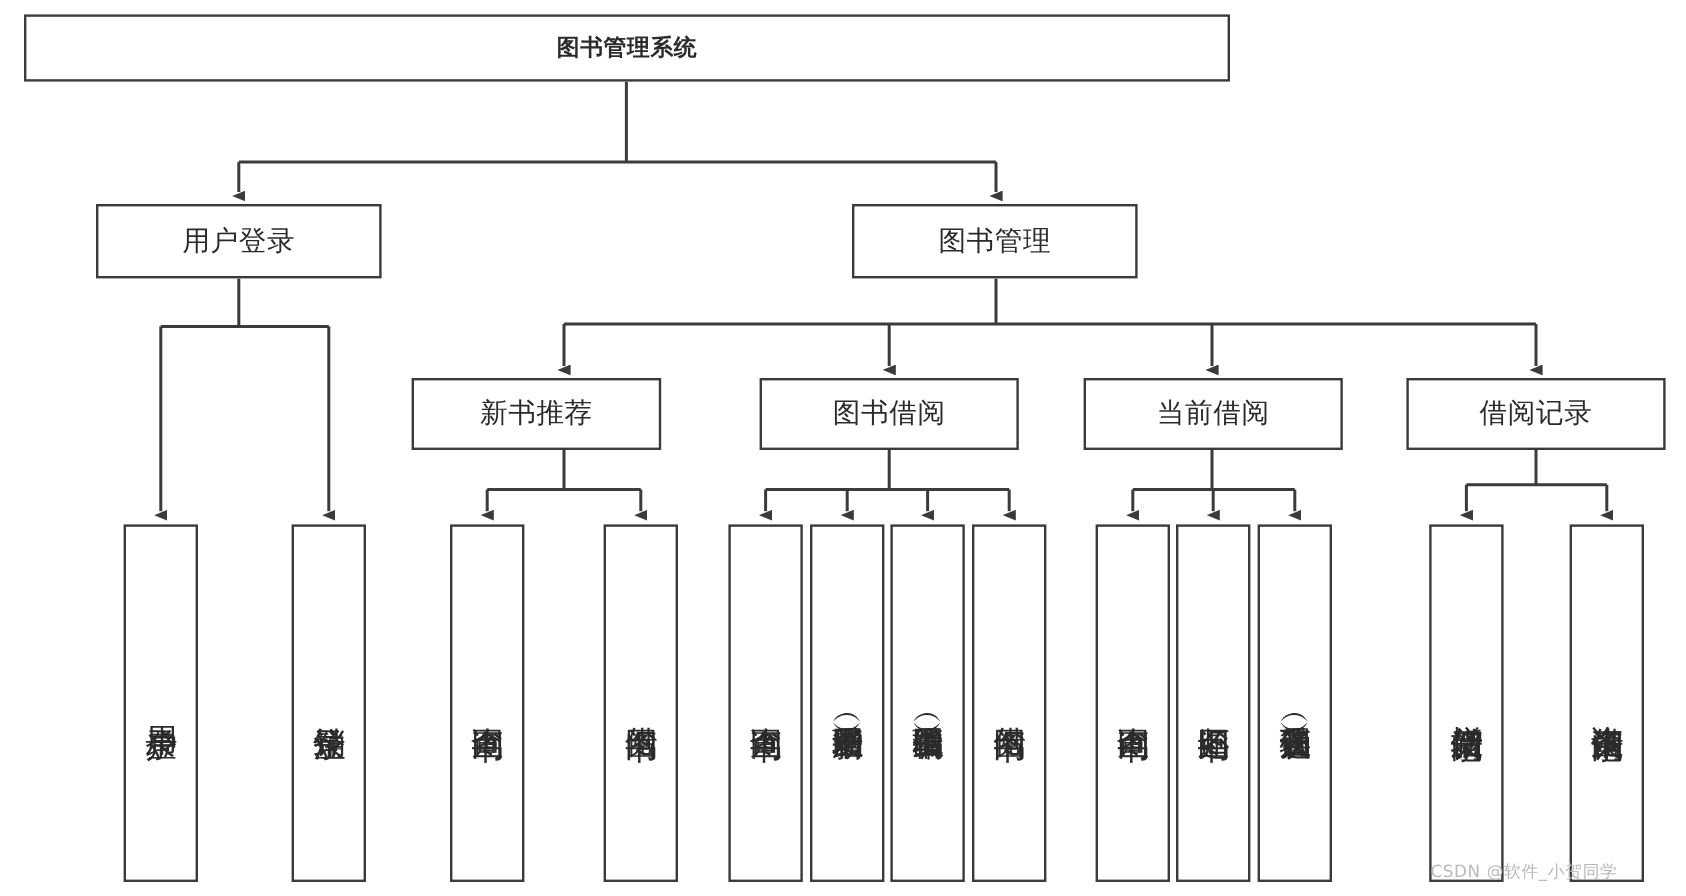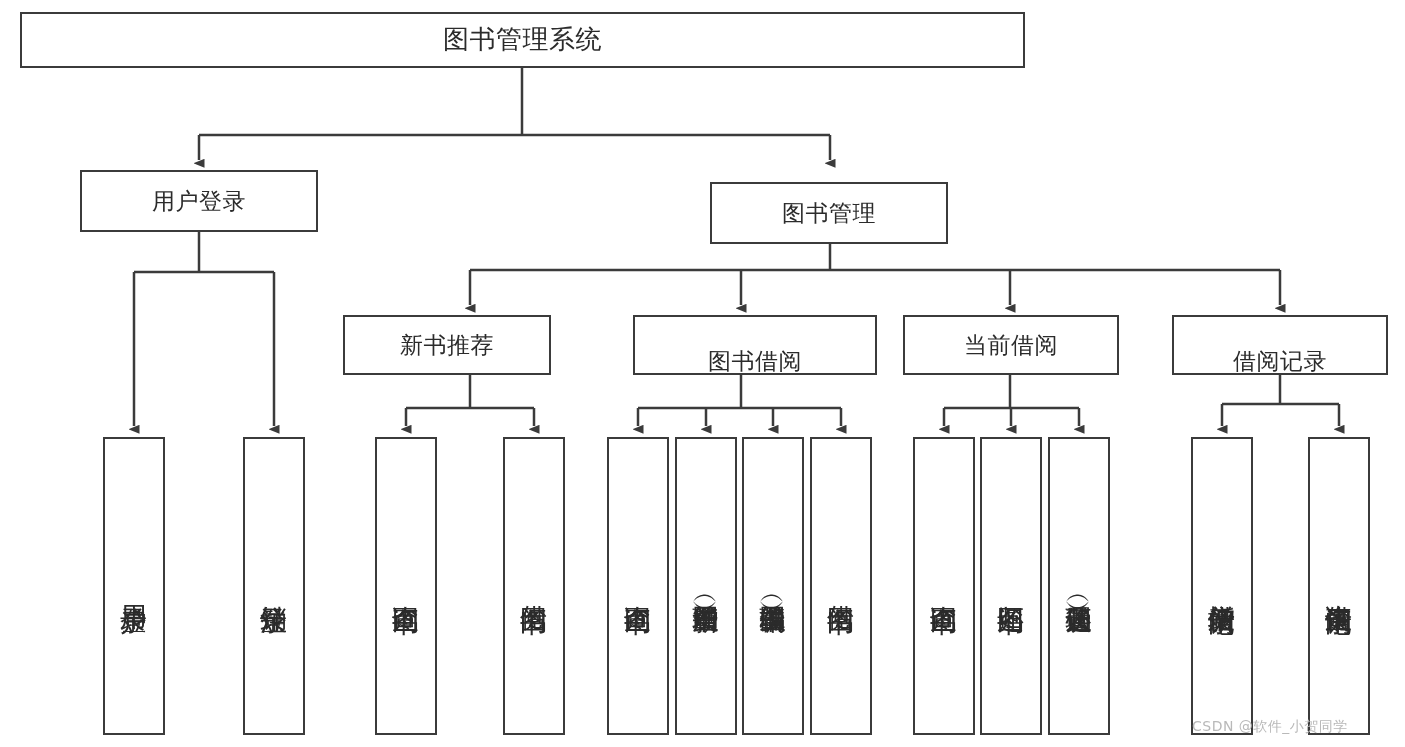--- a/index.html
+++ b/index.html
@@ -40,21 +40,22 @@
     text-align: center;
     line-height: 1.06;
     letter-spacing: 0.5px;
   }
   
   .node.h .label {
     font-size: 23px;
     white-space: nowrap;
   }
   .node.root .label {
-    font-size: 26px;
+    font-size: 19px;
+    font-weight: bold;
   }
   
   .node.v {
     padding: 4px 0;
     align-items: center;
   }
   .node.v .label {
     writing-mode: vertical-rl;
     text-orientation: upright;
     font-size: 27px;
@@ -130,34 +131,34 @@
     </g>
   </svg>
 
   <div class="node h root" style="left:20px; top:12px; width:1005px; height:56px;">
     <span class="label">图书管理系统</span>
   </div>
 
   <div class="node h" style="left:80px; top:170px; width:238px; height:62px;">
     <span class="label">用户登录</span>
   </div>
-  <div class="node h" style="left:710px; top:182px; width:238px; height:62px;">
+  <div class="node h" style="left:710px; top:170px; width:238px; height:62px;">
     <span class="label">图书管理</span>
   </div>
 
   <div class="node h" style="left:343px; top:315px; width:208px; height:60px;">
     <span class="label">新书推荐</span>
   </div>
-  <div class="node h" style="left:633px; top:315px; width:244px; height:60px;align-items:flex-end;">
+  <div class="node h" style="left:633px; top:315px; width:216px; height:60px;">
     <span class="label">图书借阅</span>
   </div>
   <div class="node h" style="left:903px; top:315px; width:216px; height:60px;justify-content:center;">
     <span class="label">当前借阅</span>
   </div>
-  <div class="node h" style="left:1172px; top:315px; width:216px; height:60px;align-items:flex-end;">
+  <div class="node h" style="left:1172px; top:315px; width:216px; height:60px;">
     <span class="label">借阅记录</span>
   </div>
 
   <div class="node v" style="left:103px; top:437px; width:62px; height:298px;">
     <span class="label">用户登录</span>
   </div>
   <div class="node v" style="left:243px; top:437px; width:62px; height:298px;">
     <span class="label">注销登录</span>
   </div>
 

